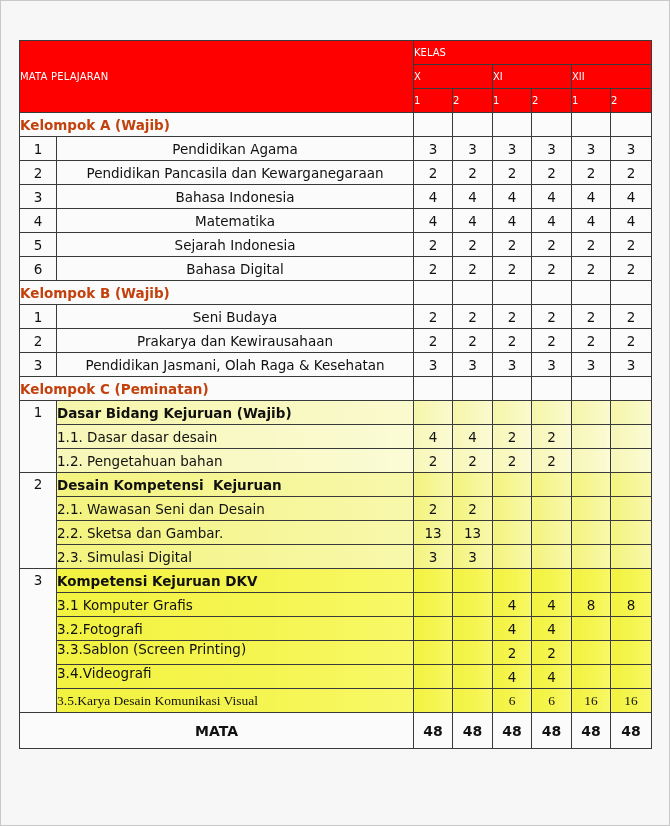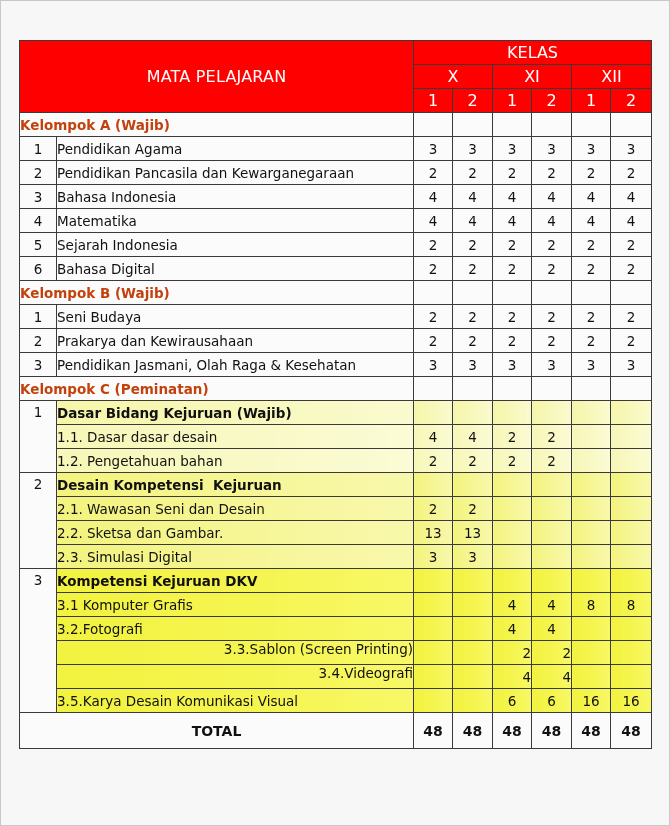--- a/index.html
+++ b/index.html
@@ -28,28 +28,28 @@
     padding: 0;
     height: 23px;
     line-height: 16px;
     overflow: hidden;
     white-space: nowrap;
   }
   .hdr th {
     background: #fe0000;
     color: #fff;
     font-weight: normal;
-    text-align: center;
-    font-size: 16px;
+    text-align: left;
+    font-size: 10px;
     border-color: #a00000;
   }
   .hdr th.mp { letter-spacing: 0.2px; margin-top: 48px; }
   td.num { text-align: center; }
   td.val { text-align: center; }
-  td.subj { padding-left: 8px; }
+  td.subj { padding-left: 8px; text-align: center; }
   td.group {
     color: #c2410c;
     padding-left: 6px;
     font-weight: bold;
   }
   tr.white td { background: #fbfbfb; }
   tr.s1 td { background: linear-gradient(90deg, #f7f7b8 0%, #f9f9c8 60%, #fbfbd6 100%); }
   tr.s1.r0 td { background: linear-gradient(90deg, #f6f6aa 0%, #f8f8bf 60%, #fafad0 100%); }
   tr.s2 td { background: linear-gradient(90deg, #f3f37e 0%, #f6f69a 60%, #f8f8ac 100%); }
   tr.s3 td { background: linear-gradient(90deg, #f2f240 0%, #f5f552 60%, #f8f868 100%); }
@@ -58,22 +58,22 @@
   td.sub { padding-left: 8px; }
   td.sub2 { padding-left: 10px; margin-top: 32px; }
   tr.total td {
     background: #fbfbfb;
     font-weight: bold;
     text-align: center;
     height: 35px;
     font-size: 14px;
   }
   .h34 td { height: 34px; }
-  .h26 td { height: 26px; text-align: right; }
-  .h33 td { height: 33px; }
+  .h26 td { height: 26px; }
+  .h33 td { height: 33px; font-family: Liberation Serif, serif; }
 </style>
 </head>
 <body>
 
 <div class="frame"></div>
 
 <table class="curr">
   <colgroup>
     <col style="width:37px">
     <col style="width:357px">
@@ -341,21 +341,21 @@
     <td class="sub2">3.5.Karya Desain Komunikasi Visual</td>
     <td class="val"></td>
     <td class="val"></td>
     <td class="val">6</td>
     <td class="val">6</td>
     <td class="val">16</td>
     <td class="val">16</td>
   </tr>
 
   <tr class="total">
-    <td colspan="2">TOTAL</td>
+    <td colspan="2">MATA</td>
     <td>48</td>
     <td>48</td>
     <td>48</td>
     <td>48</td>
     <td>48</td>
     <td>48</td>
   </tr>
 </tbody>
   </table>
 

